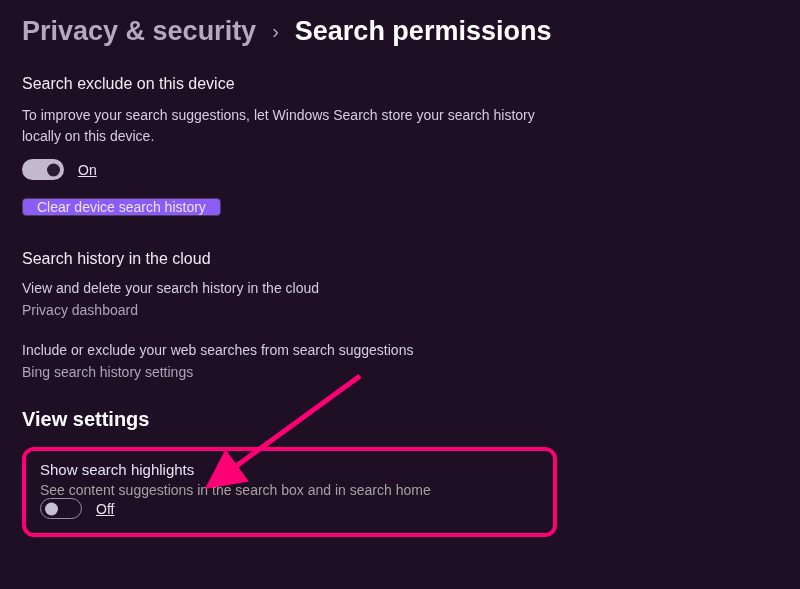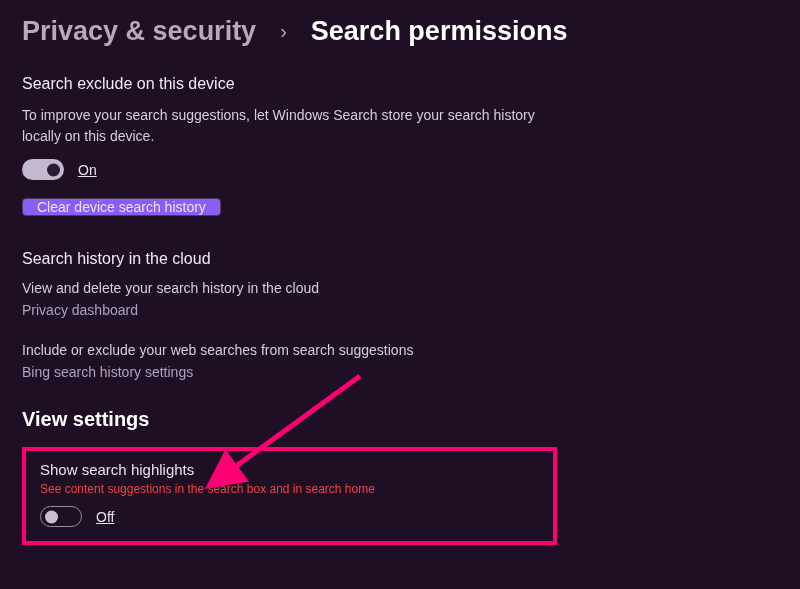--- a/index.html
+++ b/index.html
@@ -8,21 +8,21 @@
       color: #e0e0e0;
       font-family: 'Segoe UI', -apple-system, sans-serif;
       width: 800px;
       height: 589px;
       overflow: hidden;
       padding: 16px 22px;
     }
     .breadcrumb {
       display: flex;
       align-items: center;
-      gap: 24px;
+      gap: 16px;
       margin-bottom: 28px;
     }
     .breadcrumb-parent {
       font-size: 27px;
       font-weight: 600;
       color: #b8a8be;
     }
     .breadcrumb-sep {
       font-size: 20px;
       color: #b8a8be;
@@ -111,34 +111,33 @@
     }
     .more-heading {
       font-size: 20px;
       font-weight: 600;
       color: #ffffff;
       margin-top: 28px;
       margin-bottom: 16px;
     }
     .highlight-box {
       border: 4px solid #ff0074;
-      border-radius: 0;
+      border-radius: 12px;
       padding: 10px 14px 14px;
       width: 535px;
       position: relative;
     }
     .highlight-title {
       font-size: 15px;
       color: #e8e3ee;
       margin-bottom: 4px;
     }
     .highlight-desc {
-      font-size: 12px;
-      color: #ef4444;
-      margin-bottom: 10px;
+      font-size: 14px;
+      color: #a3a3a3;
     }
     .arrow {
       position: absolute;
       pointer-events: none;
     }
   </style>
 </head>
 <body>
 
 <div class="breadcrumb">

